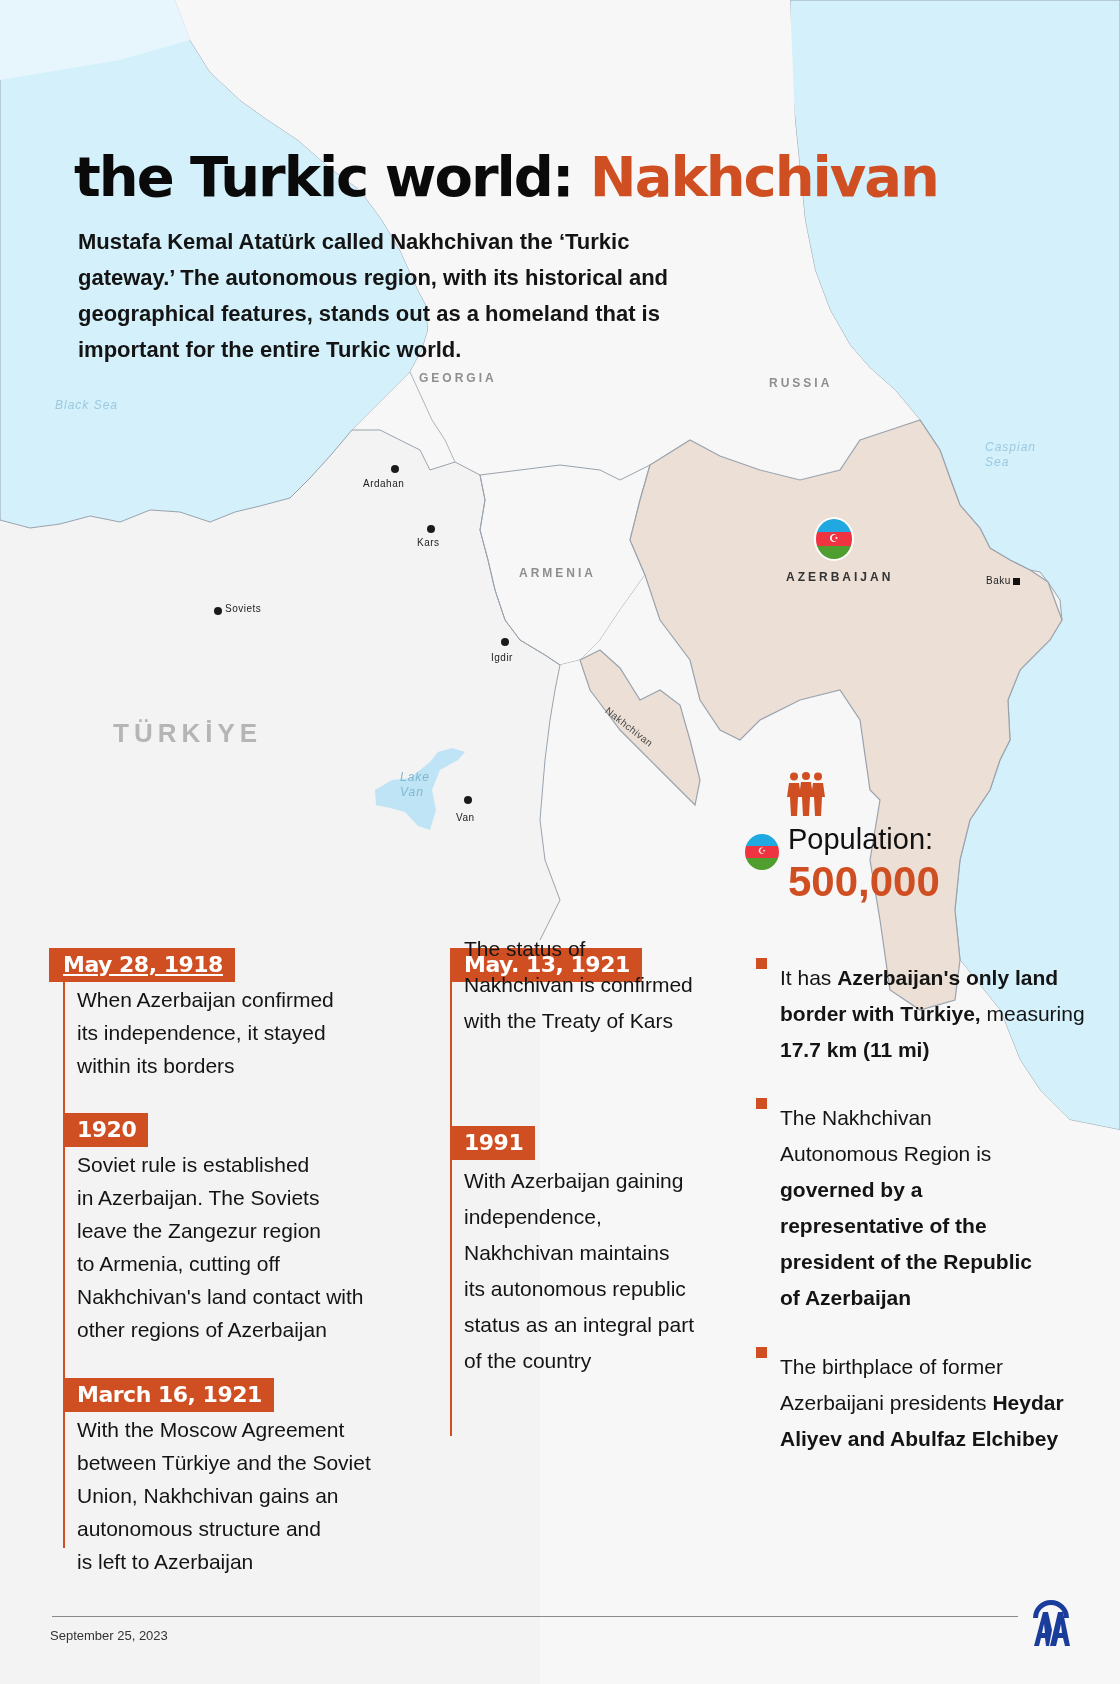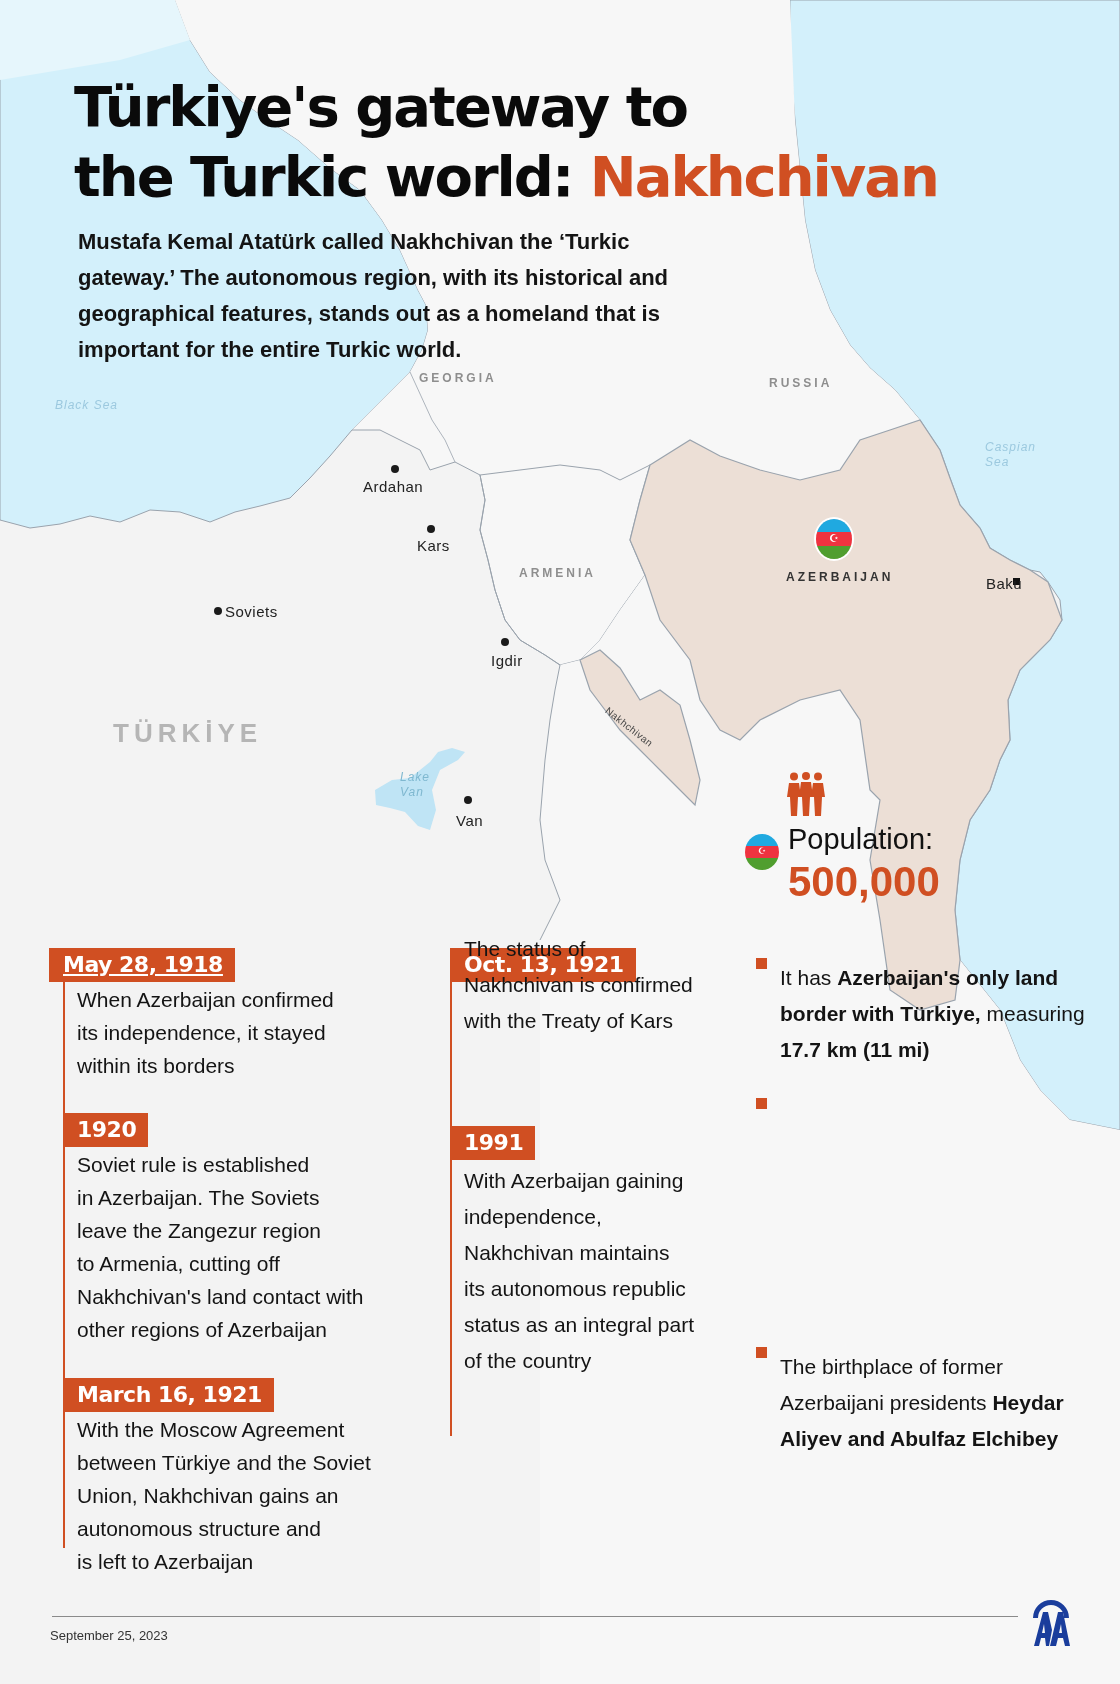--- a/index.html
+++ b/index.html
@@ -6,21 +6,21 @@
   body { width: 1120px; height: 1684px; position: relative; overflow: hidden; background: #f4f4f4; font-family: "Liberation Sans", sans-serif; color: #111; }
   #map { position: absolute; left: 0; top: 0; width: 1120px; height: 1684px; }
   .abs { position: absolute; }
   .title { left: 74px; top: 72px; font-family: "DejaVu Sans", sans-serif; font-weight: bold; font-size: 56px; line-height: 70px; letter-spacing: -2px; color: #0a0a0a; margin: 0; }
   .title .accent { color: #d04f22; }
   .intro { left: 78px; top: 224px; width: 640px; font-size: 22px; line-height: 36px; font-weight: bold; color: #141414; margin: 0; }
   .country { font-size: 12px; letter-spacing: 3px; color: #8e8e8e; font-weight: bold; }
   .country.big { font-size: 26px; letter-spacing: 5px; color: #b5b5b5; }
   .country.dark { color: #333; letter-spacing: 3px; }
   .sea { font-size: 12px; font-style: italic; color: #9cc9df; letter-spacing: 1px; text-align: left; line-height: 15px; }
-  .city { font-size: 15px; color: #222; letter-spacing: 0.5px; }
+  .city { font-size: 10px; color: #222; letter-spacing: 0.5px; }
   .dot { width: 8px; height: 8px; border-radius: 50%; background: #1a1a1a; }
   .sq { width: 7px; height: 7px; background: #111; }
   .flag { border-radius: 50%; overflow: hidden; border: 2px solid #fff; box-sizing: border-box; }
   .flag .b { height: 33.4%; background: #20a9e0; }
   .flag .r { height: 33.3%; background: #ef3340; position: relative; }
   .flag .g { height: 33.3%; background: #509e2f; }
   .flag .r span { position: absolute; left: 50%; top: 50%; transform: translate(-50%,-52%); color: #fff; font-size: 11px; line-height: 1; }
   .pop-label { left: 788px; top: 823px; font-size: 29px; color: #111; }
   .pop-value { left: 788px; top: 858px; font-size: 42px; font-weight: bold; color: #d04f22; letter-spacing: 0; }
   .timeline { position: absolute; border-left: 2px solid #d04f22; }
@@ -57,21 +57,21 @@
   <path d="M580,660 L600,650 L620,668 L640,700 L660,690 L680,705 L690,740 L700,780 L695,805 L680,790 L660,770 L640,750 L620,730 L605,710 L590,690 Z" fill="#ecdfd6" stroke="#9aa3ad" stroke-width="1.2"></path>
 
   <path d="M375,790 L392,780 L410,778 L420,770 L430,762 L438,752 L452,748 L465,752 L458,760 L440,770 L432,790 L436,810 L430,830 L418,826 L405,812 L390,808 L376,805 Z" fill="#bfe4f5"></path>
 
   <path d="M352,430 L380,430 L400,440 L420,450 L430,470 L455,462 L480,475" fill="none" stroke="#9aa3ad" stroke-width="1"></path>
   <path d="M480,475 L485,500 L480,530 L488,560 L495,590 L505,620 L520,640 L545,655 L560,665 L555,690 L550,720 L545,760 L540,820 L545,860 L560,900 L540,940" fill="none" stroke="#9aa3ad" stroke-width="1"></path>
   <path d="M455,462 L445,440 L432,420 L410,372" fill="none" stroke="#9aa3ad" stroke-width="0.8"></path>
 </svg>
 
 <h1 class="abs title">
-  <span>Türkiye's gateway to</span><br>
+  <br>
   <span>the Turkic world: </span><span class="accent">Nakhchivan</span>
 </h1>
 <p class="abs intro">Mustafa Kemal Atatürk called Nakhchivan the ‘Turkic gateway.’ The autonomous region, with its historical and geographical features, stands out as a homeland that is important for the entire Turkic world.</p>
 
 <div class="abs country" style="left:419px;top:371px;">GEORGIA</div>
 <div class="abs country" style="left:769px;top:376px;">RUSSIA</div>
 <div class="abs country" style="left:519px;top:566px;">ARMENIA</div>
 <div class="abs country dark" style="left:786px;top:570px;">AZERBAIJAN</div>
 <div class="abs country big" style="left:113px;top:718px;">TÜRKİYE</div>
 
@@ -148,21 +148,21 @@
 <div class="badge" style="left:63px;top:1378px;">March 16, 1921</div>
 <p class="event-text" style="left:77px;top:1413px;">
   <span>With the Moscow Agreement</span><br>
   <span>between Türkiye and the Soviet</span><br>
   <span>Union, Nakhchivan gains an</span><br>
   <span>autonomous structure and</span><br>
   <span>is left to Azerbaijan</span>
 </p>
 
 <div class="timeline" style="left:450px;top:948px;height:488px;"></div>
-<div class="badge" style="left:450px;top:948px;">Oct. 13, 1921</div>
+<div class="badge" style="left:450px;top:948px;">May. 13, 1921</div>
 <p class="event-text" style="left:464px;top:931px;line-height:36px;">
   <span>The status of</span><br>
   <span>Nakhchivan is confirmed</span><br>
   <span>with the Treaty of Kars</span>
 </p>
 
 <div class="badge" style="left:450px;top:1126px;">1991</div>
 <p class="event-text" style="left:464px;top:1163px;line-height:36px;">
   <span>With Azerbaijan gaining</span><br>
   <span>independence,</span><br>
@@ -171,20 +171,21 @@
   <span>status as an integral part</span><br>
   <span>of the country</span>
 </p>
 
 <div class="fact" style="top:948px;">
   <div class="bullet"></div>
   <p><span>It has </span><b>Azerbaijan's only land border with Türkiye,</b><span> measuring </span><b>17.7 km (11 mi)</b></p>
 </div>
 <div class="fact" style="top:1088px;">
   <div class="bullet"></div>
+  <p style="width:270px;"><span>The Nakhchivan Autonomous Region is </span><b>governed by a representative of the president of the Republic of Azerbaijan</b></p>
 </div>
 <div class="fact" style="top:1337px;">
   <div class="bullet"></div>
   <p style="width:300px;"><span>The birthplace of former Azerbaijani presidents </span><b>Heydar Aliyev and Abulfaz Elchibey</b></p>
 </div>
 
 <div class="abs footer-line"></div>
 <div class="abs date">September 25, 2023</div>
 <svg class="abs logo" viewBox="0 0 42 50">
   <g fill="#1a3d9c">

